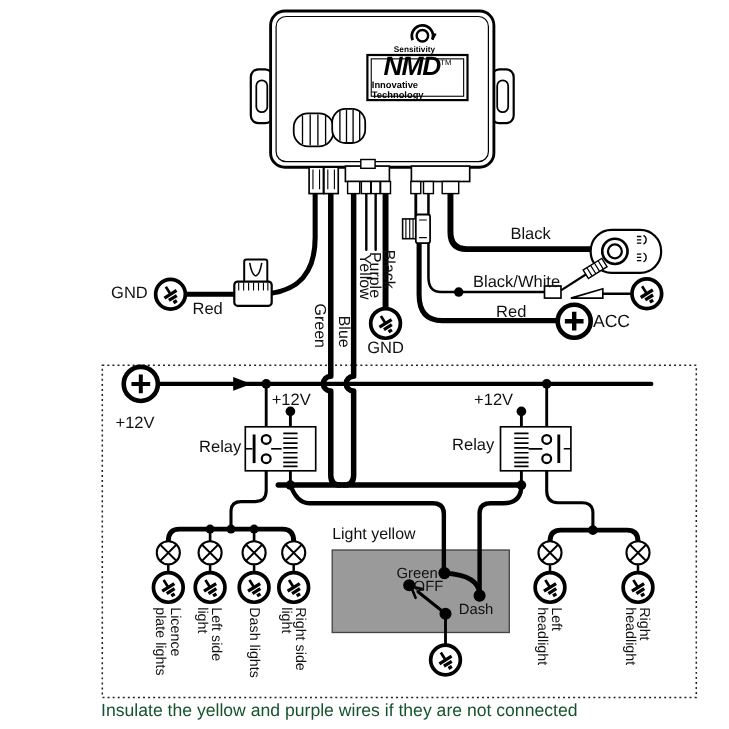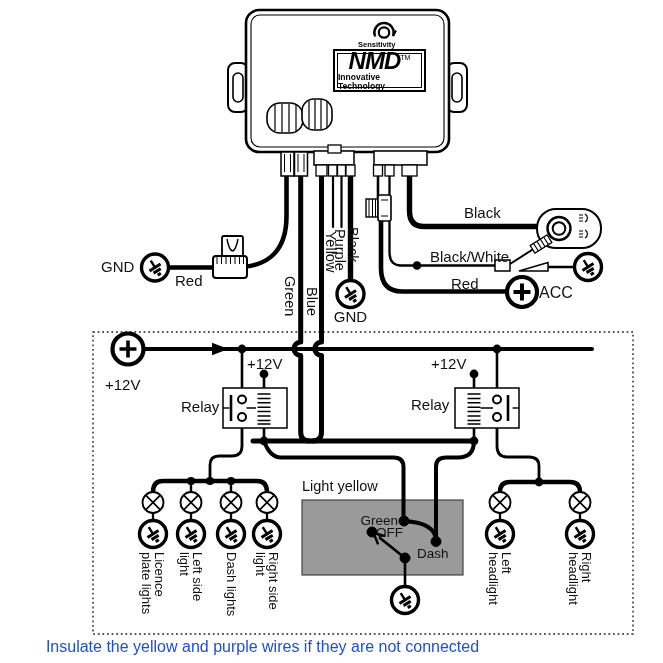--- a/index.html
+++ b/index.html
@@ -6,22 +6,22 @@
   .canvas{position:relative;width:663px;height:663px;background:#fff;overflow:hidden;
           font-family:"Liberation Sans",sans-serif;color:#111;}
   .canvas svg{position:absolute;left:0;top:0;}
   .lbl{position:absolute;font:15px/17px "Liberation Sans",sans-serif;color:#111;white-space:nowrap;}
   .lbl.small{font-size:13.5px;line-height:15px;}
   .lbl.big{font-size:17.5px;}
   .lbl.right{text-align:right;}
   .vlabel{position:absolute;transform-origin:0 0;transform:rotate(90deg);
           font:14.5px/14.5px "Liberation Sans",sans-serif;color:#111;white-space:pre-line;}
   .vlabel.lamp{font:13px/13px "Liberation Sans",sans-serif;}
-  .caption{position:absolute;left:0;top:637px;width:525px;text-align:center;
-           font:16px/19px "Liberation Sans",sans-serif;color:#1d4ed8;}
+  .caption{position:absolute;left:0;top:637px;width:525px;text-align:right;
+           font:16px/19px "Liberation Sans",sans-serif;color:#14532d;}
   .logo{position:absolute;left:333px;top:49px;width:93px;height:43px;border:2.5px solid #000;
         box-sizing:border-box;background:#fff;}
   .logo-inner{position:absolute;left:2px;top:2px;right:2px;bottom:2px;border:1.5px solid #000;
         display:flex;flex-direction:column;align-items:center;justify-content:center;}
   .logo-main{font:italic 900 24px/22px "Liberation Sans",sans-serif;letter-spacing:-1px;color:#000;}
   .logo-tm{font:7px "Liberation Sans",sans-serif;vertical-align:9px;letter-spacing:0;}
   .logo-sub{font:bold 8.5px/9px "Liberation Sans",sans-serif;color:#000;margin-top:1px;}
   .sens{position:absolute;left:358px;top:40px;width:56px;text-align:left;
         font:bold 7.5px/9px "Liberation Sans",sans-serif;color:#000;}
 </style>

